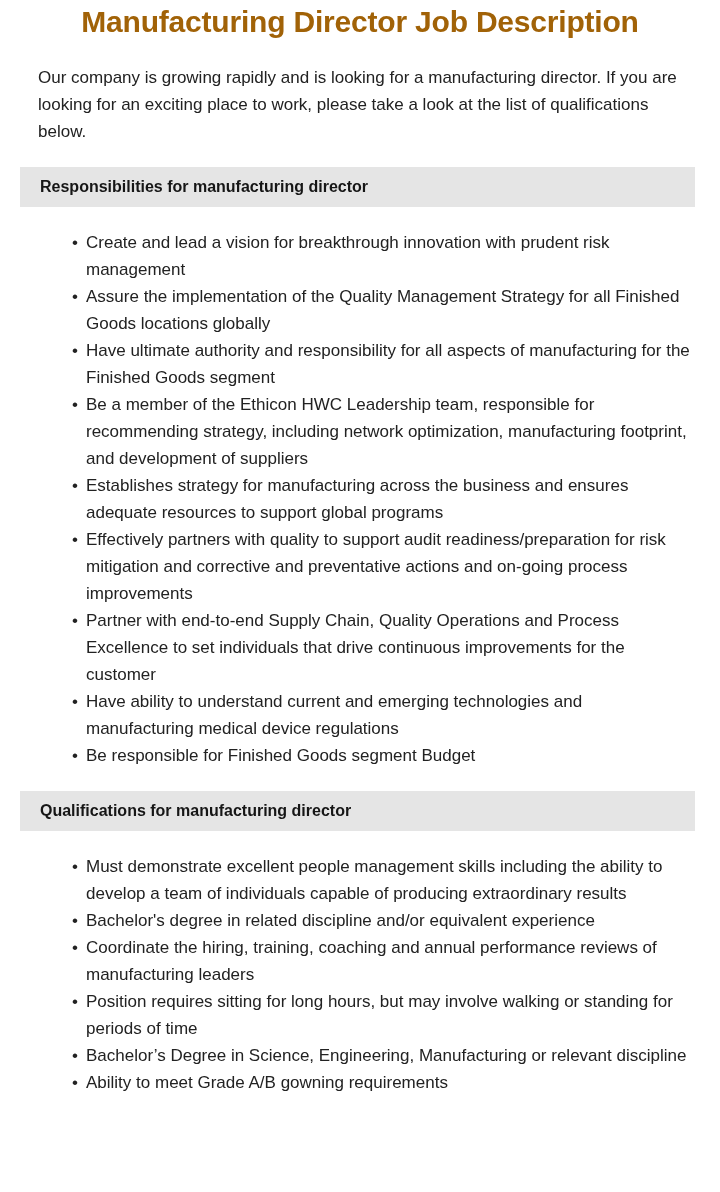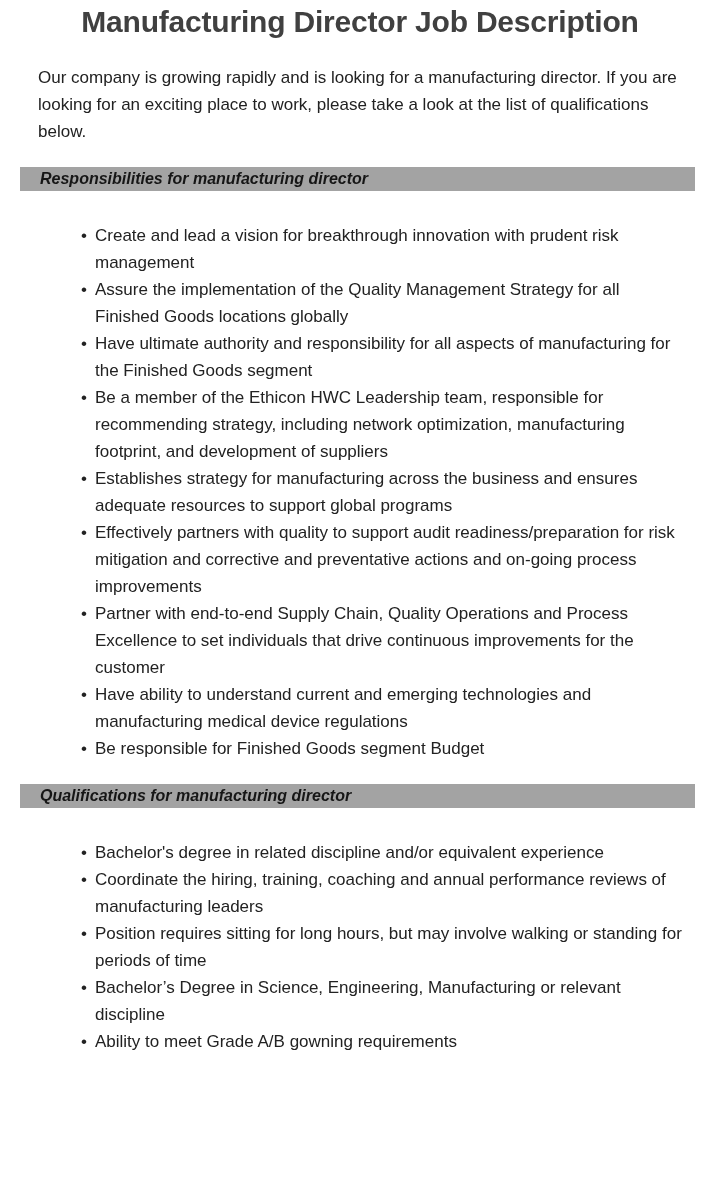--- a/index.html
+++ b/index.html
@@ -22,57 +22,56 @@
     padding: 0;
     position: relative;
   }
 
   
   .doc-title {
     font-size: 30px;
     font-weight: 700;
     line-height: 36px;
     text-align: center;
-    color: #404040;
+    color: #a16207;
     margin: 0;
     padding: 4px 20px 0 20px;
     letter-spacing: -0.2px;
   }
 
   
   .intro {
     font-size: 17px;
     line-height: 27px;
     color: #222222;
     margin: 0;
     padding: 24px 25px 0 38px;
   }
 
   
   .section-band {
-    background: #a3a3a3;
+    background: #e5e5e5;
     margin: 22px 25px 0 20px;
-    height: 24px;
+    height: 40px;
     display: flex;
     align-items: center;
     padding: 0 0 0 20px;
     box-sizing: border-box;
-    font-style: italic;
   }
   .section-band-title {
     font-size: 16px;
     font-weight: 700;
     color: #161616;
     line-height: 20px;
   }
 
   
   .bullet-list {
     list-style: none;
-    margin: 13px;
+    margin: 4px;
     padding: 18px 25px 0 68px;
   }
   .bullet-list.last {
     padding-bottom: 34px;
   }
   .bullet-item {
     position: relative;
     font-size: 17px;
     line-height: 27px;
     color: #222222;
@@ -112,20 +111,21 @@
     <li class="bullet-item">Partner with end-to-end Supply Chain, Quality Operations and Process Excellence to set individuals that drive continuous improvements for the customer</li>
     <li class="bullet-item">Have ability to understand current and emerging technologies and manufacturing medical device regulations</li>
     <li class="bullet-item">Be responsible for Finished Goods segment Budget</li>
   </ul>
 
   <div class="section-band">
     <span class="section-band-title">Qualifications for manufacturing director</span>
   </div>
 
   <ul class="bullet-list last">
+    <li class="bullet-item">Must demonstrate excellent people management skills including the ability to develop a team of individuals capable of producing extraordinary results</li>
     <li class="bullet-item">Bachelor's degree in related discipline and/or equivalent experience</li>
     <li class="bullet-item">Coordinate the hiring, training, coaching and annual performance reviews of manufacturing leaders</li>
     <li class="bullet-item">Position requires sitting for long hours, but may involve walking or standing for periods of time</li>
     <li class="bullet-item">Bachelor’s Degree in Science, Engineering, Manufacturing or relevant discipline</li>
     <li class="bullet-item">Ability to meet Grade A/B gowning requirements</li>
   </ul>
 
 </div>
 
 </body></html>

